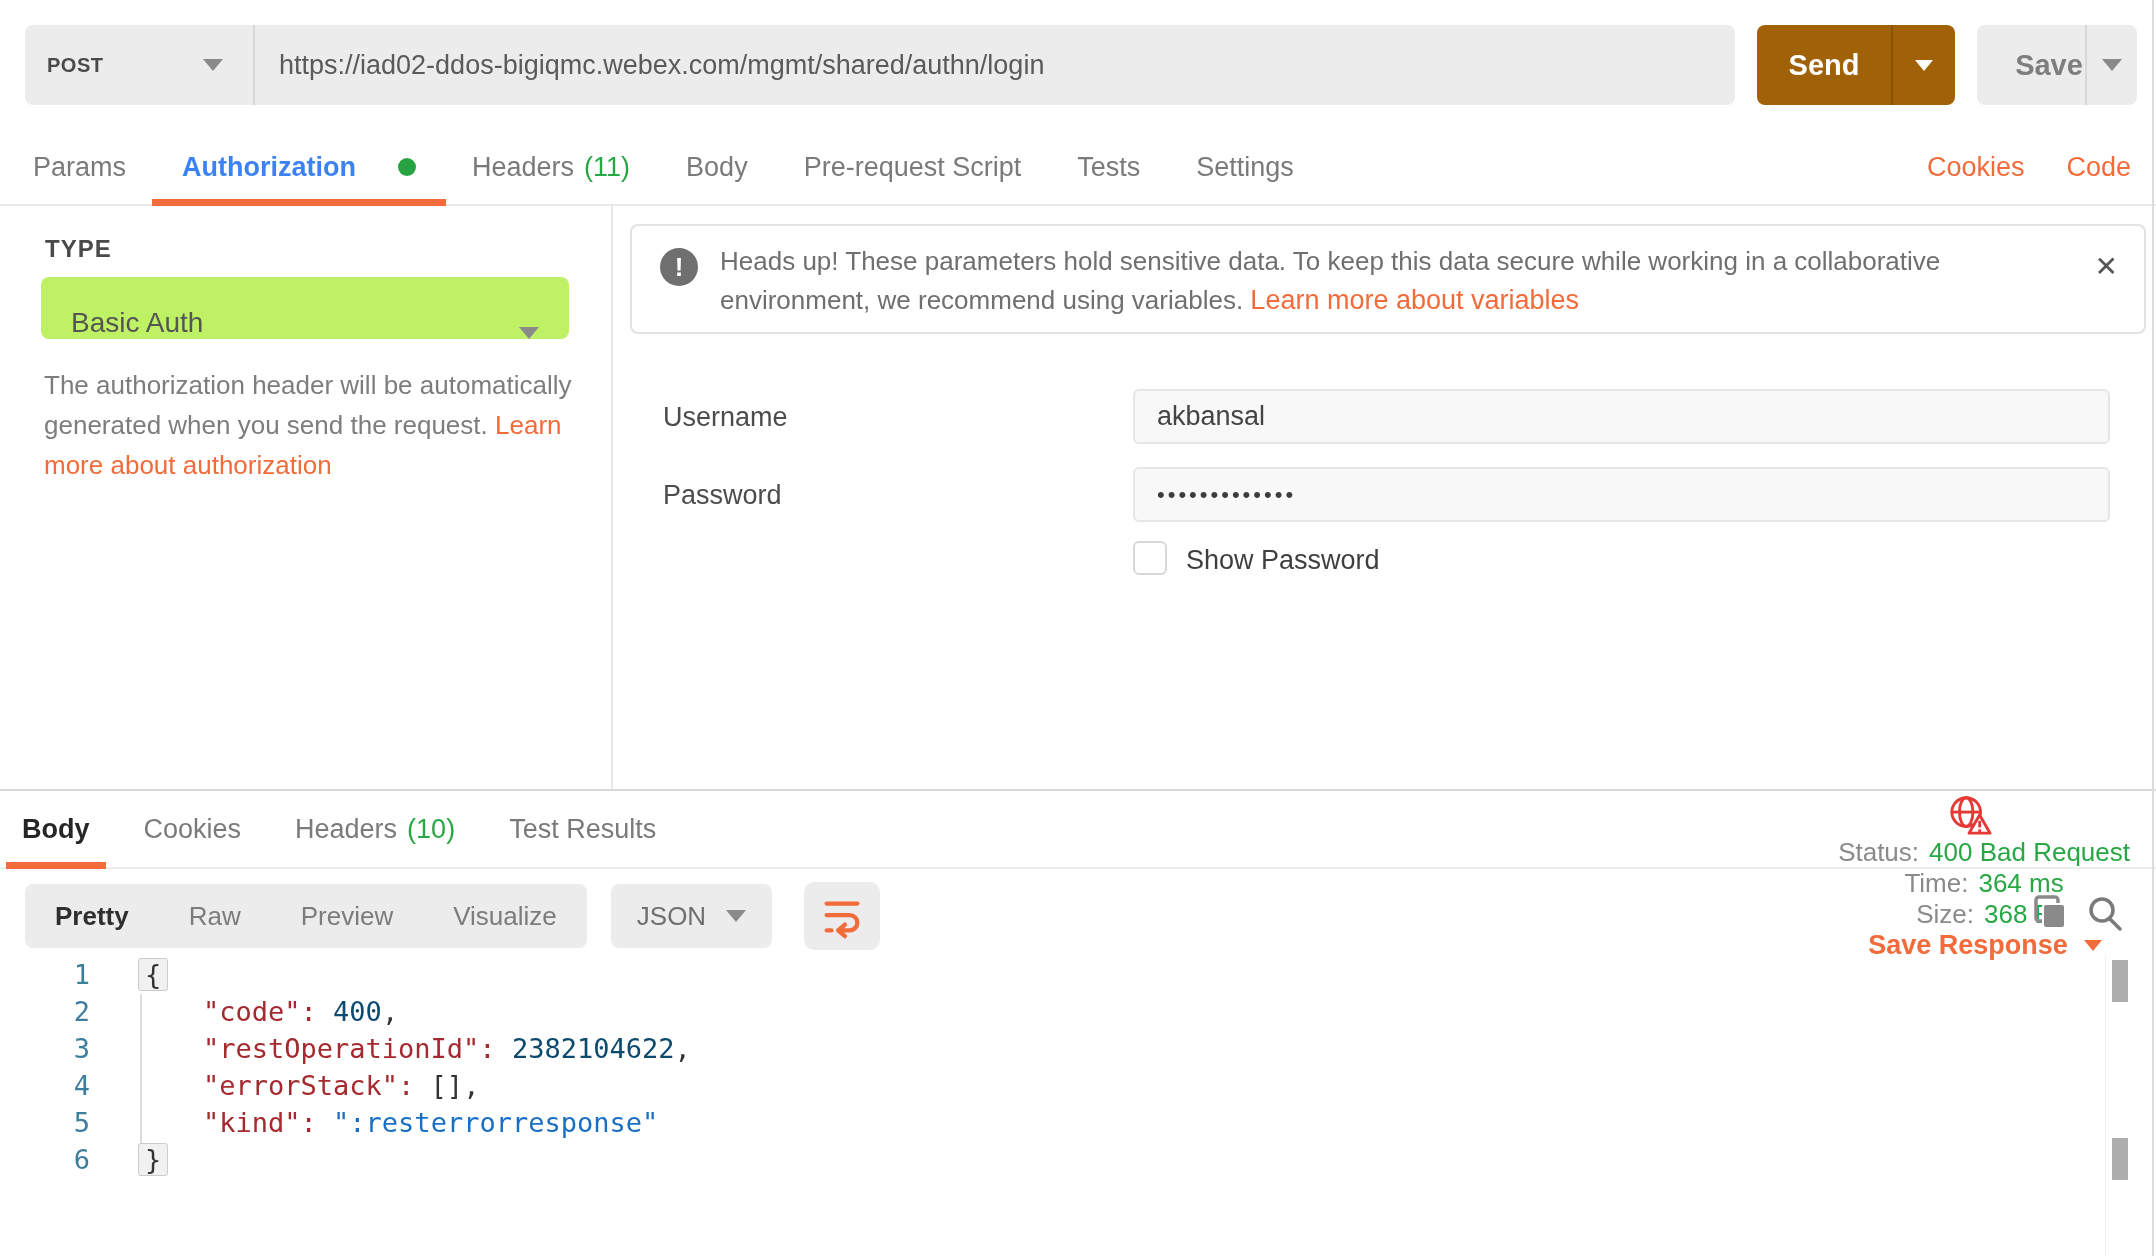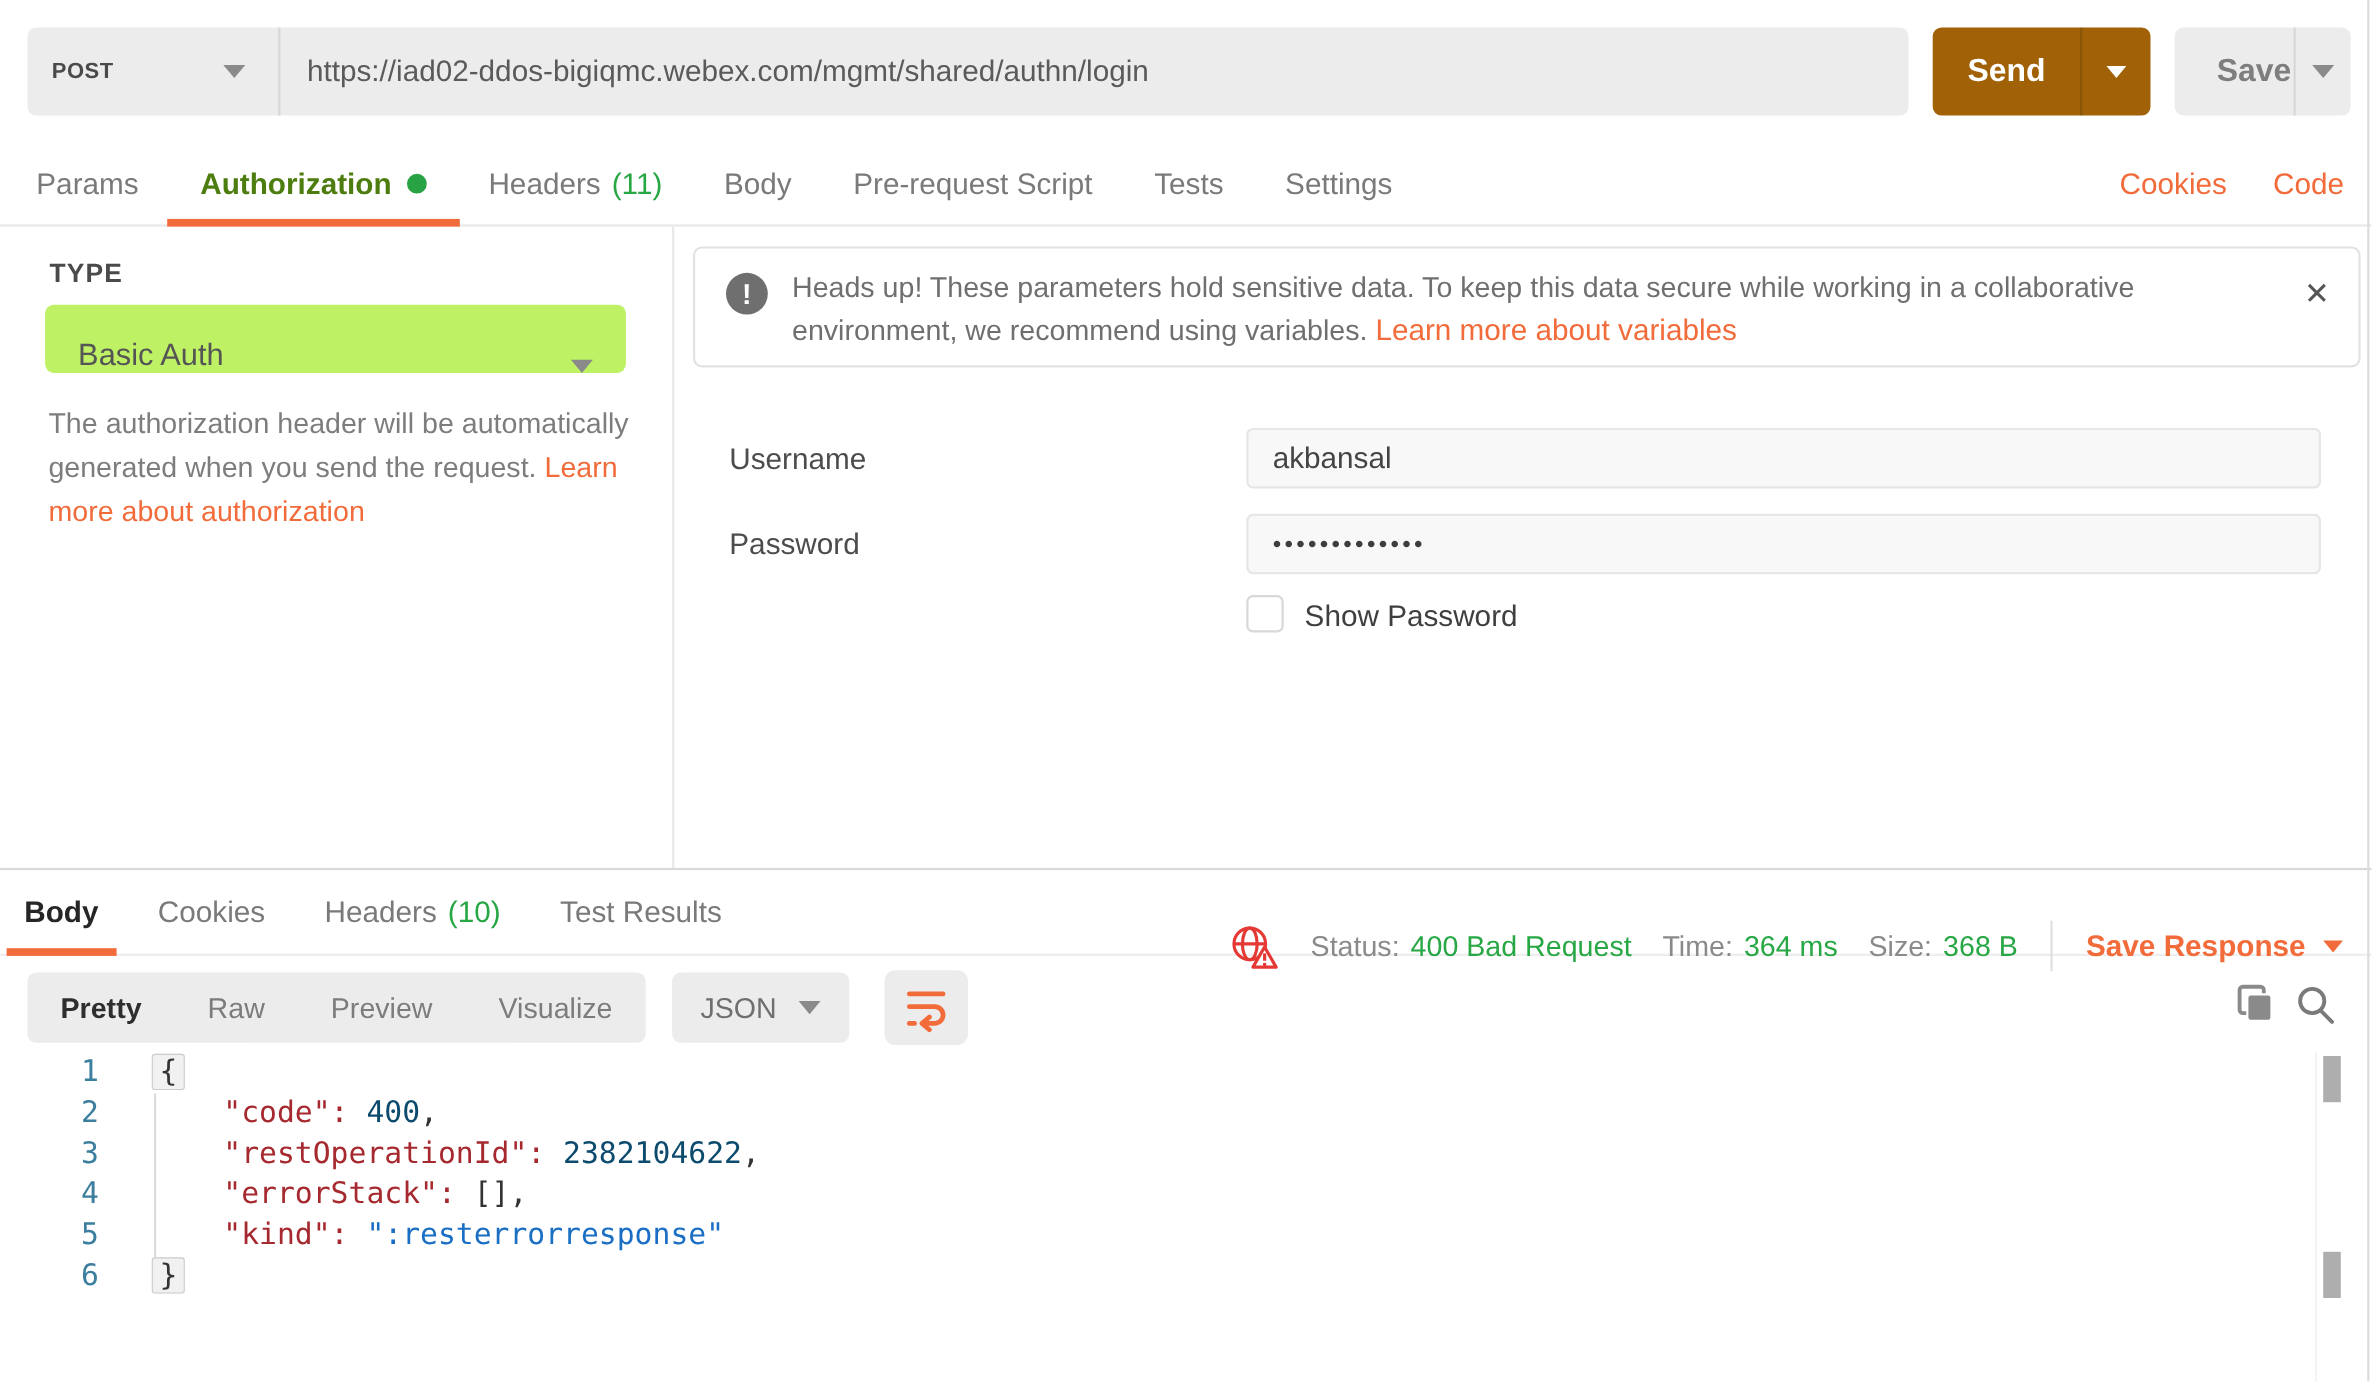--- a/index.html
+++ b/index.html
@@ -27,21 +27,21 @@
   .save-btn { position:absolute; left:1977px; top:25px; width:160px; height:80px;
     background:#ececec; border-radius:8px; display:flex; align-items:center; cursor:pointer; }
   .save-label { flex:1; text-align:center; color:#7e7e7e; font-size:29px; font-weight:600;padding-left:36px; }
   .save-div { width:2px; height:80px; background:#d7d7d7; }
   .save-caret-zone { width:50px; display:flex; justify-content:center; }
   
   .req-tab-row { position:absolute; left:0; top:130px; width:2156px; height:76px;
     border-bottom:2px solid #e8e8e8; display:flex; align-items:center; padding-left:33px; }
   .req-tab { position:relative; height:74px; display:flex; align-items:center;
     margin-right:56px; font-size:27px; color:#7a7a7a; cursor:pointer; white-space:nowrap; }
-  .req-tab.active { color:#4d7c0f; font-weight:600; }
+  .req-tab.active { color:#3b82f6; font-weight:600;gap:28px; }
   .tab-underline { position:absolute; left:-30px; right:-30px; bottom:-2px; height:7px; background:#f26b3a; }
   .tab-count { color:#28a745; margin-left:10px; }
   .green-dot { width:18px; height:18px; border-radius:50%; background:#27a343; margin-left:14px; }
   .top-links { position:absolute; right:25px; top:130px; height:74px; display:flex; align-items:center; gap:42px; }
   .orange-link { color:#f26b3a; font-size:27px; cursor:pointer; }
   
   .left-divider { position:absolute; left:611px; top:206px; width:2px; height:583px; background:#e8e8e8; }
   .type-label { position:absolute; left:45px; top:235px; font-size:24px; font-weight:700;
     color:#4a4a4a; letter-spacing:1px; }
   .type-select { position:absolute; left:41px; top:277px; width:528px; height:62px;
@@ -70,22 +70,22 @@
     background:#ffffff; border:2px solid #d8d8d8; border-radius:6px; cursor:pointer; }
   .show-pw-label { position:absolute; left:1186px; top:545px; font-size:27px; color:#3f3f3f; }
   
   .resp-divider { position:absolute; left:0; top:789px; width:2156px; height:2px; background:#d8d8d8; }
   .resp-tab-row { position:absolute; left:0; top:791px; width:2156px; height:78px;
     border-bottom:2px solid #ededed; display:flex; align-items:center; padding-left:22px; }
   .resp-tab { position:relative; height:76px; display:flex; align-items:center;
     margin-right:54px; font-size:27px; color:#7a7a7a; cursor:pointer; white-space:nowrap; }
   .resp-tab.active { color:#262626; font-weight:600; }
   .resp-tab .tab-underline { left:-16px; right:-16px; }
-  .resp-meta { position:absolute; right:26px; top:821px; height:78px;
-    display:flex; align-items:center; }
+  .resp-meta { position:absolute; right:26px; top:791px; height:78px;
+    display:flex; align-items:center;flex-direction:column; }
   .meta-group { display:flex; align-items:center; margin-left:28px; font-size:26px; }
   .meta-label { color:#8a8a8a; }
   .meta-value { color:#28a745; margin-left:10px; }
   .meta-vdiv { width:2px; height:46px; background:#e0e0e0; margin-left:30px; }
   .save-response { display:flex; align-items:center; margin-left:30px; cursor:pointer; }
   .save-response-label { color:#f26b3a; font-size:27px; font-weight:700;text-align:right; }
   .caret.orange { border-top-color:#f26b3a; margin-left:16px; border-left-width:9px;
     border-right-width:9px; border-top-width:11px; }
   
   .resp-toolbar { position:absolute; left:25px; top:882px; display:flex; align-items:center; }

